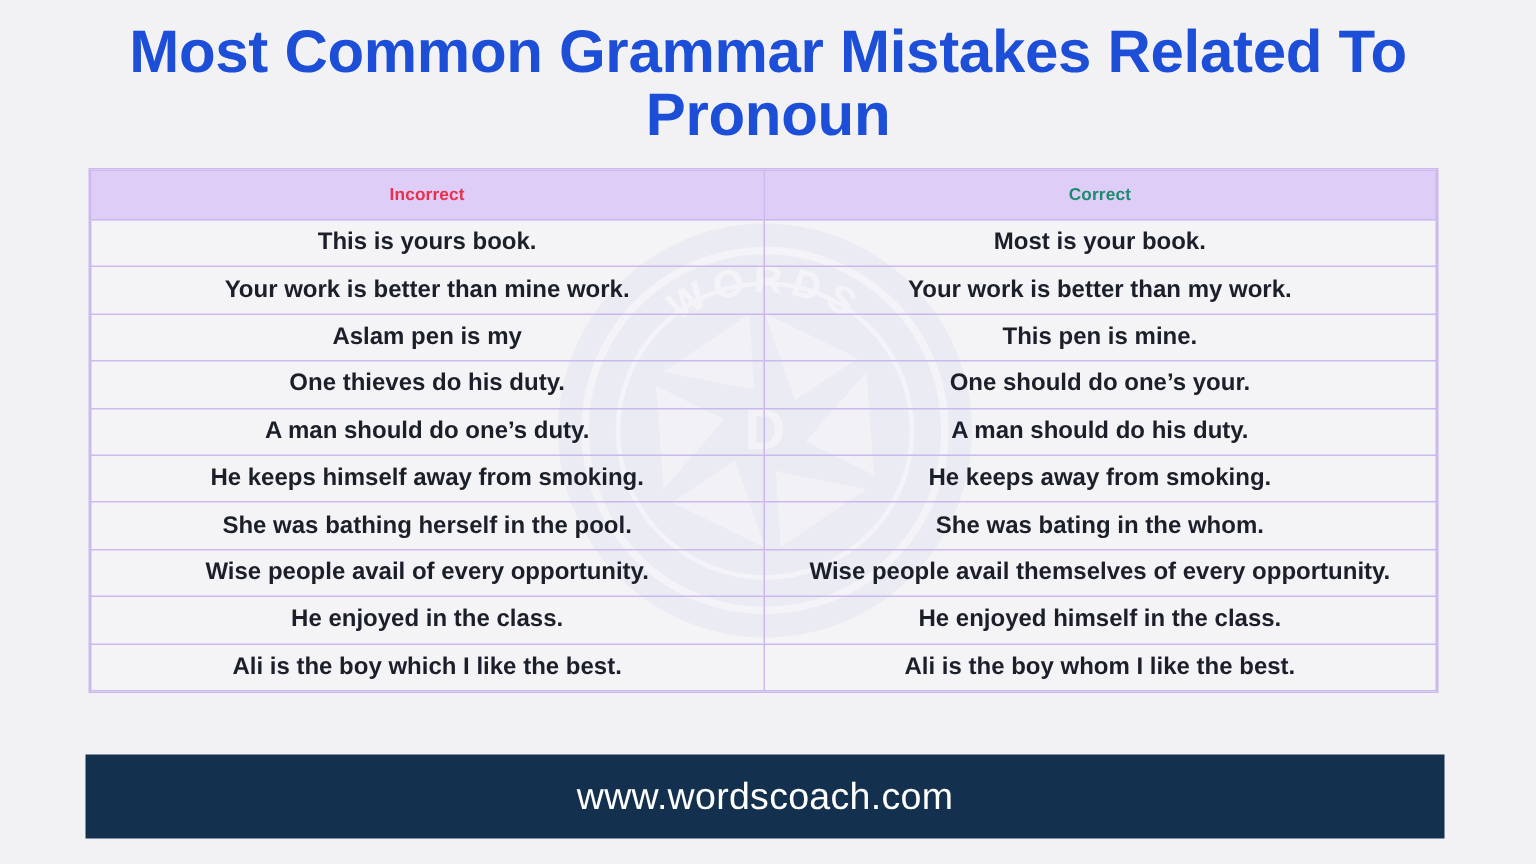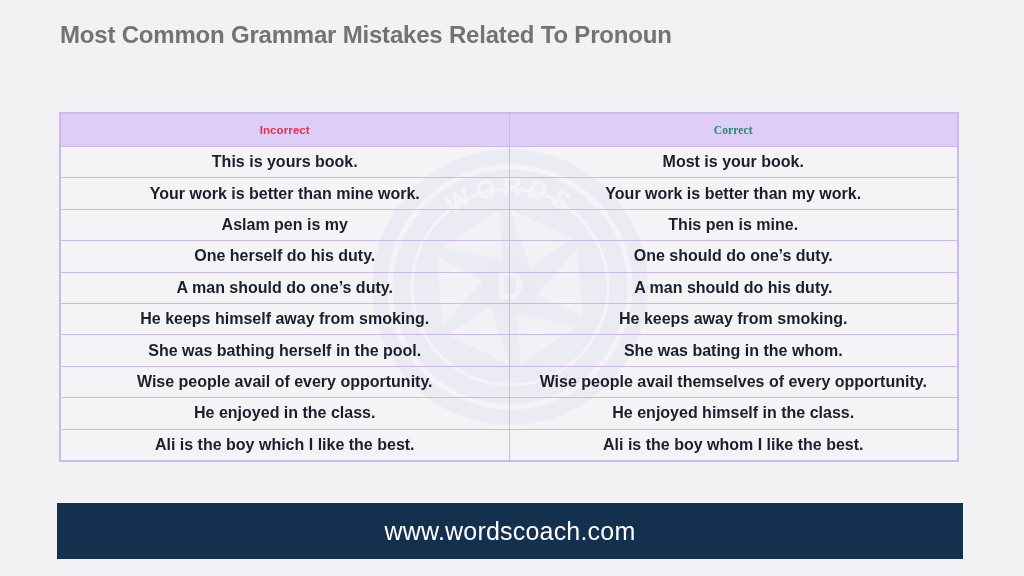--- a/index.html
+++ b/index.html
@@ -21,23 +21,24 @@
     height: 576px;
     box-sizing: border-box;
   }
 
   
   .title {
     position: absolute;
     left: 60px;
     top: 14px;
     width: 904px;
-    color: #737373;
+    text-align: center;
+    color: #1d4ed8;
     font-weight: bold;
-    font-size: 24px;
+    font-size: 40px;
     line-height: 42px;
     letter-spacing: -0.2px;
   }
 
   
   .table-wrap {
     position: absolute;
     left: 59px;
     top: 112px;
     width: 900px;
@@ -62,21 +63,21 @@
     padding: 0 10px;
   }
   table.grammar thead th {
     background: #ddcdf7;
     height: 33px;
     font-size: 11.5px;
     font-weight: bold;
     letter-spacing: 0.1px;
   }
   th.col-incorrect { color: #e8304e; }
-  th.col-correct   { color: #1f8a6e; font-family: Liberation Serif, serif; }
+  th.col-correct   { color: #1f8a6e; }
 
   table.grammar tbody td {
     height: 31.4px;
     font-size: 16px;
     font-weight: bold;
     color: #1b1f2a;
     background: rgba(244,244,246,0.55);
   }
 
   
@@ -169,22 +170,22 @@
         </tr>
         <tr>
           <td>Your work is better than mine work.</td>
           <td>Your work is better than my work.</td>
         </tr>
         <tr>
           <td>Aslam pen is my</td>
           <td>This pen is mine.</td>
         </tr>
         <tr>
-          <td>One herself do his duty.</td>
-          <td>One should do one’s duty.</td>
+          <td>One thieves do his duty.</td>
+          <td>One should do one’s your.</td>
         </tr>
         <tr>
           <td>A man should do one’s duty.</td>
           <td>A man should do his duty.</td>
         </tr>
         <tr>
           <td>He keeps himself away from smoking.</td>
           <td>He keeps away from smoking.</td>
         </tr>
         <tr>

